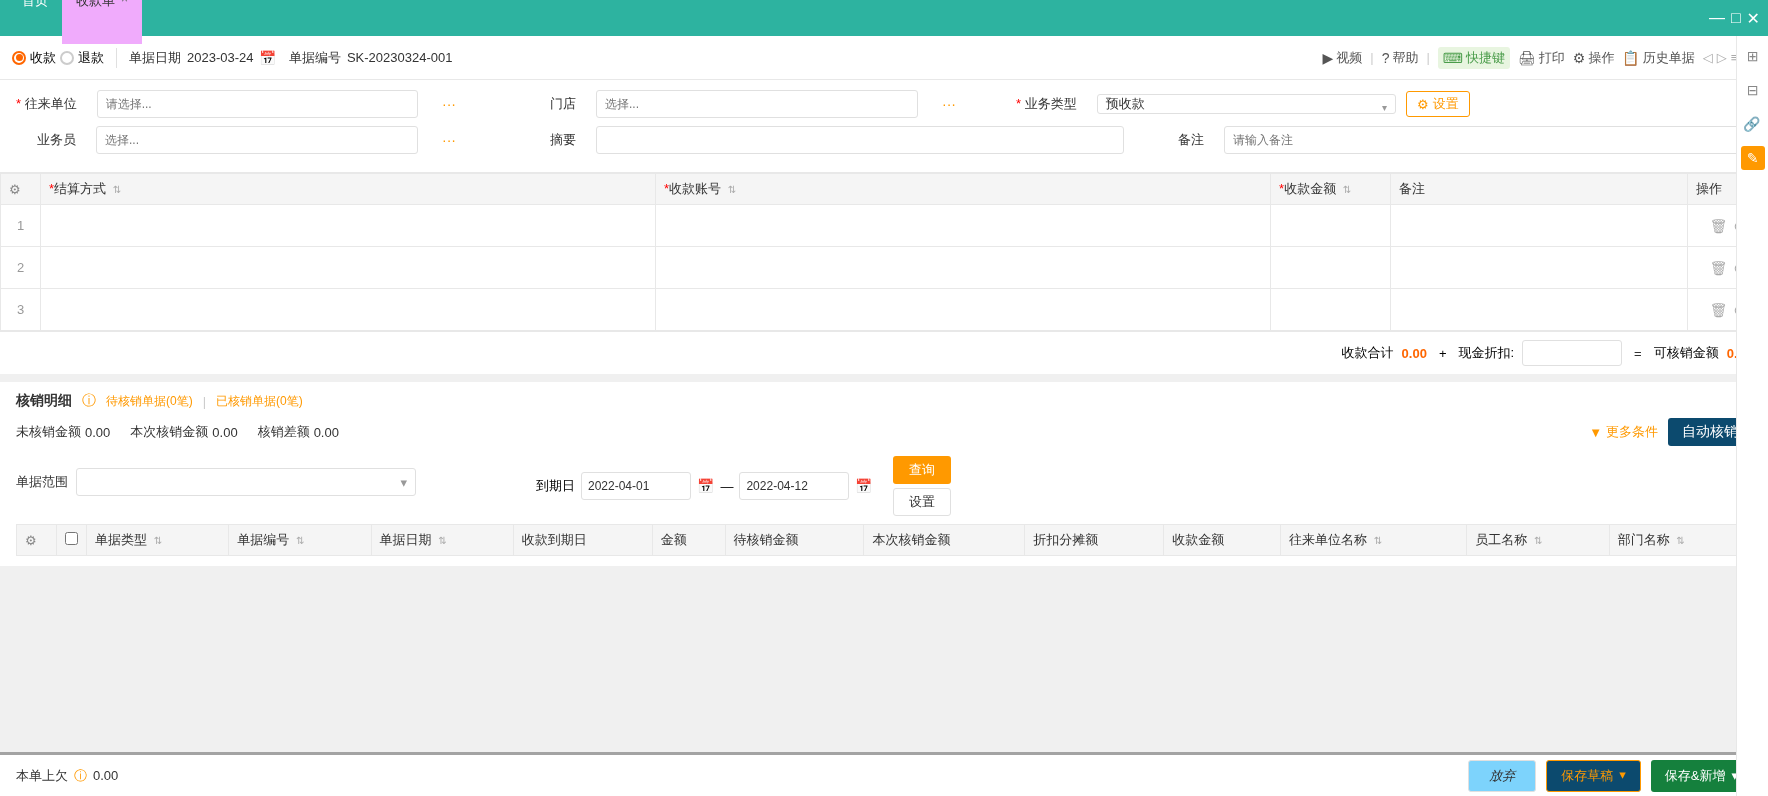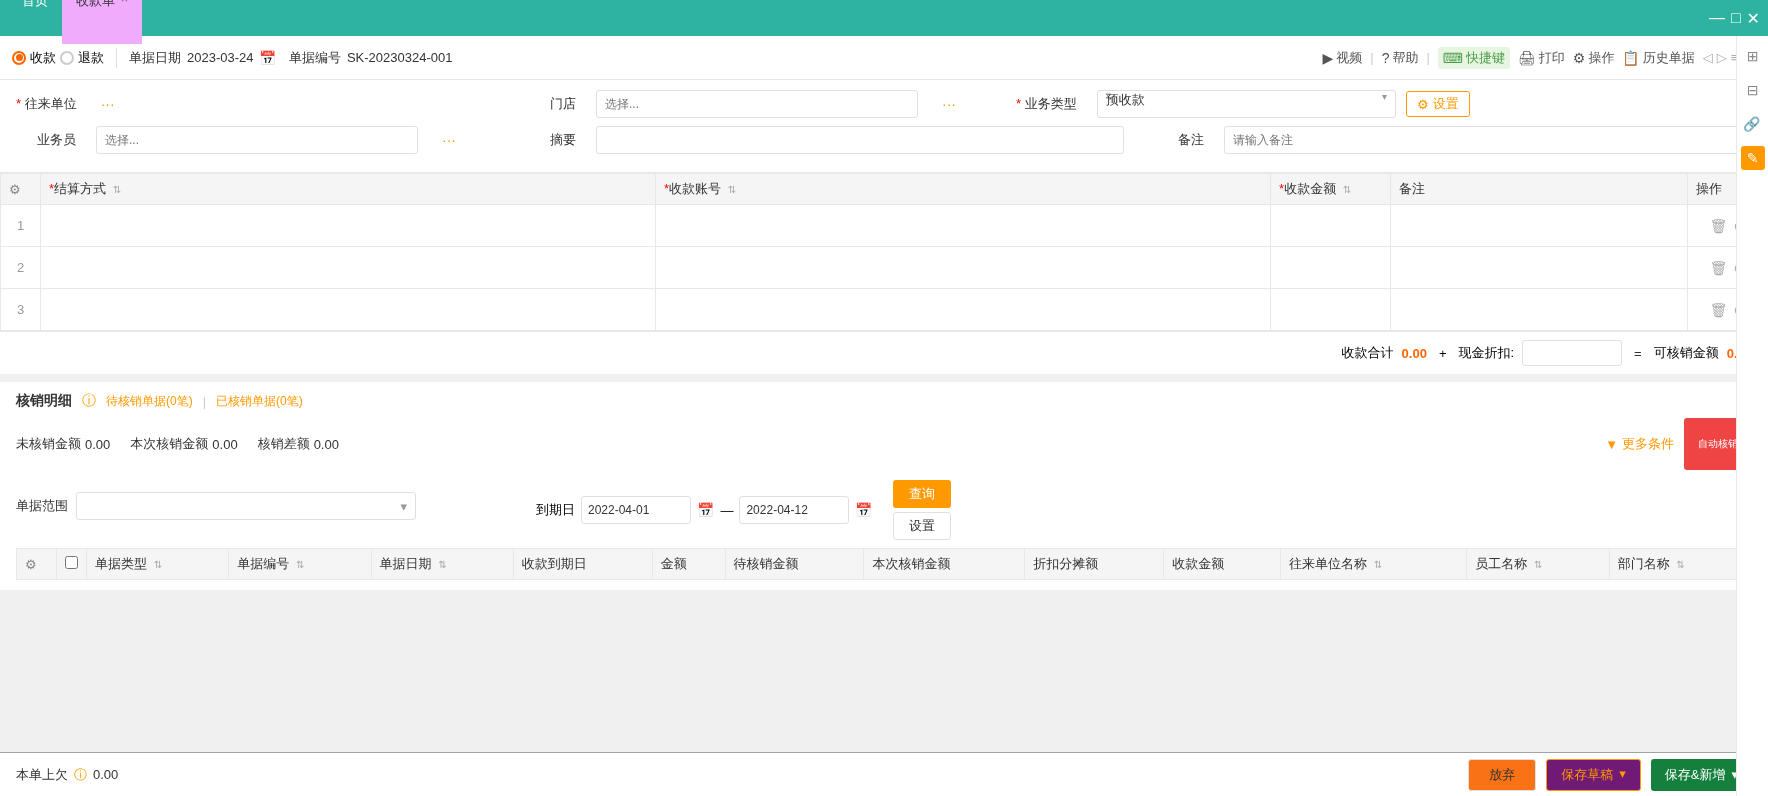--- a/index.html
+++ b/index.html
@@ -66,25 +66,25 @@
       height: 28px;
       border: 1px solid #e0e0e0;
       border-radius: 3px;
       padding: 0 8px;
       color: #999;
       font-size: 12px;
       outline: none;
     }
     .form-more { color: #f90; cursor: pointer; font-size: 14px; margin-left: 4px; }
     .form-select {
-      display: flex; align-items: flex-start;
+      display: flex; align-items: flex-end;
       border: 1px solid #e0e0e0;
       border-radius: 3px;
       padding: 0 8px;
-      height: 28px;
+      height: 20px;
       cursor: pointer;
       min-width: 100px;
     }
     .form-select-val { flex: 1; color: #333; }
     .form-select-arrow { color: #999; font-size: 10px; margin-left: 4px; }
     .settings-btn {
       display: flex; align-items: center; gap: 4px;
       border: 1px solid #f90;
       border-radius: 3px;
       padding: 3px 10px;
@@ -151,27 +151,27 @@
     }
     .verify-header { display: flex; align-items: center; gap: 10px; margin-bottom: 8px; }
     .verify-title { font-size: 14px; font-weight: bold; color: #333; }
     .verify-info-icon { color: #f90; font-size: 14px; cursor: pointer; }
     .verify-tab { color: #f90; cursor: pointer; font-size: 12px; }
     .verify-stats { display: flex; gap: 20px; align-items: center; margin-bottom: 10px; }
     .verify-stat { display: flex; gap: 4px; align-items: center; font-size: 12px; color: #333; }
     .verify-stat-val { color: #333; }
     .filter-btn { display: flex; align-items: center; gap: 4px; color: #f90; cursor: pointer; font-size: 12px; margin-left: auto; }
     .auto-verify-btn {
-      background: #ef4444;
+      background: #0c4a6e;
       color: #fff;
       border: none;
       border-radius: 3px;
-      padding: 19px 14px;
-      cursor: pointer;
-      font-size: 10px;
+      padding: 5px 14px;
+      cursor: pointer;
+      font-size: 14px;
     }
     .date-range { display: flex; align-items: center; gap: 6px; }
     .date-input {
       width: 110px;
       height: 28px;
       border: 1px solid #e0e0e0;
       border-radius: 3px;
       padding: 0 6px;
       font-size: 12px;
       color: #333;
@@ -230,41 +230,42 @@
     .sort-icon { color: #aaa; font-size: 10px; margin-left: 3px; }
 
     
     .bottom-bar {
       position: fixed;
       bottom: 0;
       left: 0;
       right: 0;
       height: 44px;
       background: #fff;
-      border-top: 1px solid #a3a3a3;
+      border-top: 3px solid #a3a3a3;
       display: flex;
       align-items: center;
       padding: 0 16px;
       z-index: 10;
     }
     .bottom-bar-left { display: flex; align-items: center; gap: 6px; color: #333; font-size: 13px; }
     .bottom-bar-right { margin-left: auto; display: flex; gap: 10px; }
     .btn-abandon {
       border: 1px solid #e0e0e0;
-      background: #f97316;
+      background: #7dd3fc;
       border-radius: 3px;
       padding: 6px 20px;
       cursor: pointer;
       font-size: 13px;
       color: #333;
+      font-style: italic;
     }
     .btn-save-draft {
       display: flex; align-items: flex-start;
       border: 1px solid #f90;
-      background: #701a75;
+      background: #0c4a6e;
       border-radius: 3px;
       padding: 6px 14px;
       cursor: pointer;
       font-size: 13px;
       color: #f90;
       gap: 6px;
     }
     .btn-save-new {
       display: flex; align-items: center;
       border: none;
@@ -379,20 +380,21 @@
       <span style="color:#f90;cursor:pointer;background:#fff0e0;padding:1px 3px;border-radius:2px;">≡</span>
     </div>
   </div>
 </div>
 
 <div class="form-area">
   <div class="form-row">
 
     <div class="form-field" style="max-width:440px;">
       <span class="form-label required">往来单位</span>
+      <input class="form-input" style="flex: 1 1 0%;" placeholder="请选择...">
       <span class="form-more">···</span>
     </div>
 
     <div class="form-field" style="max-width:440px;margin-left:60px;">
       <span class="form-label">门店</span>
       <input class="form-input" style="flex: 1 1 0%;" placeholder="选择...">
       <span class="form-more">···</span>
     </div>
 
     <div class="form-field" style="max-width:380px;margin-left:60px;">

